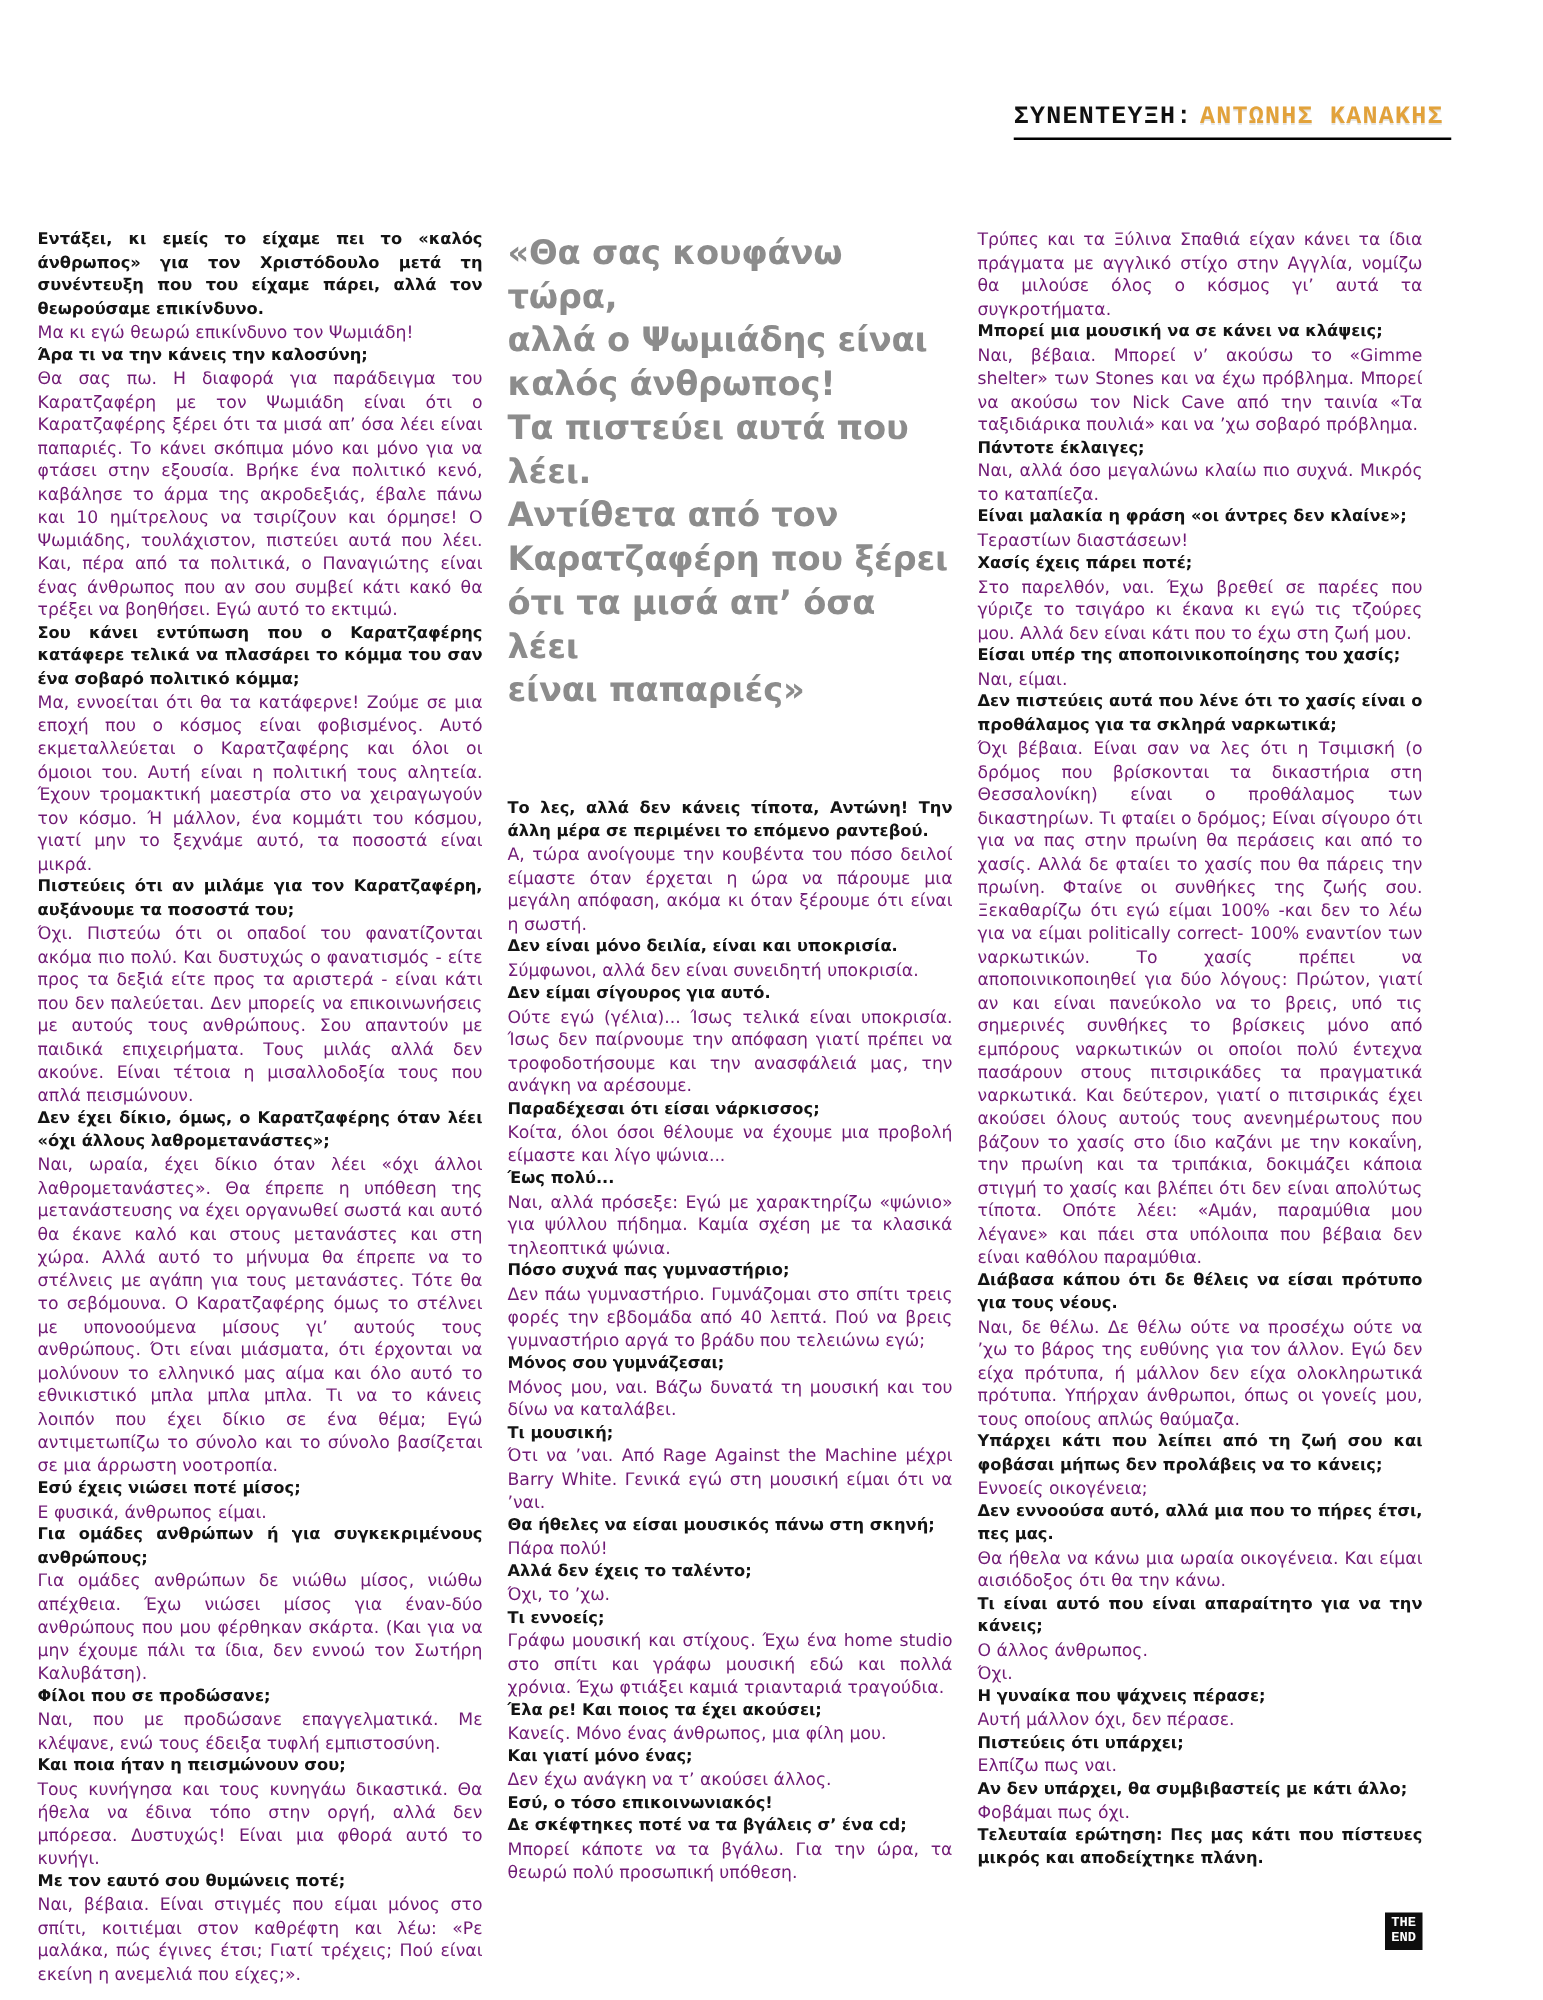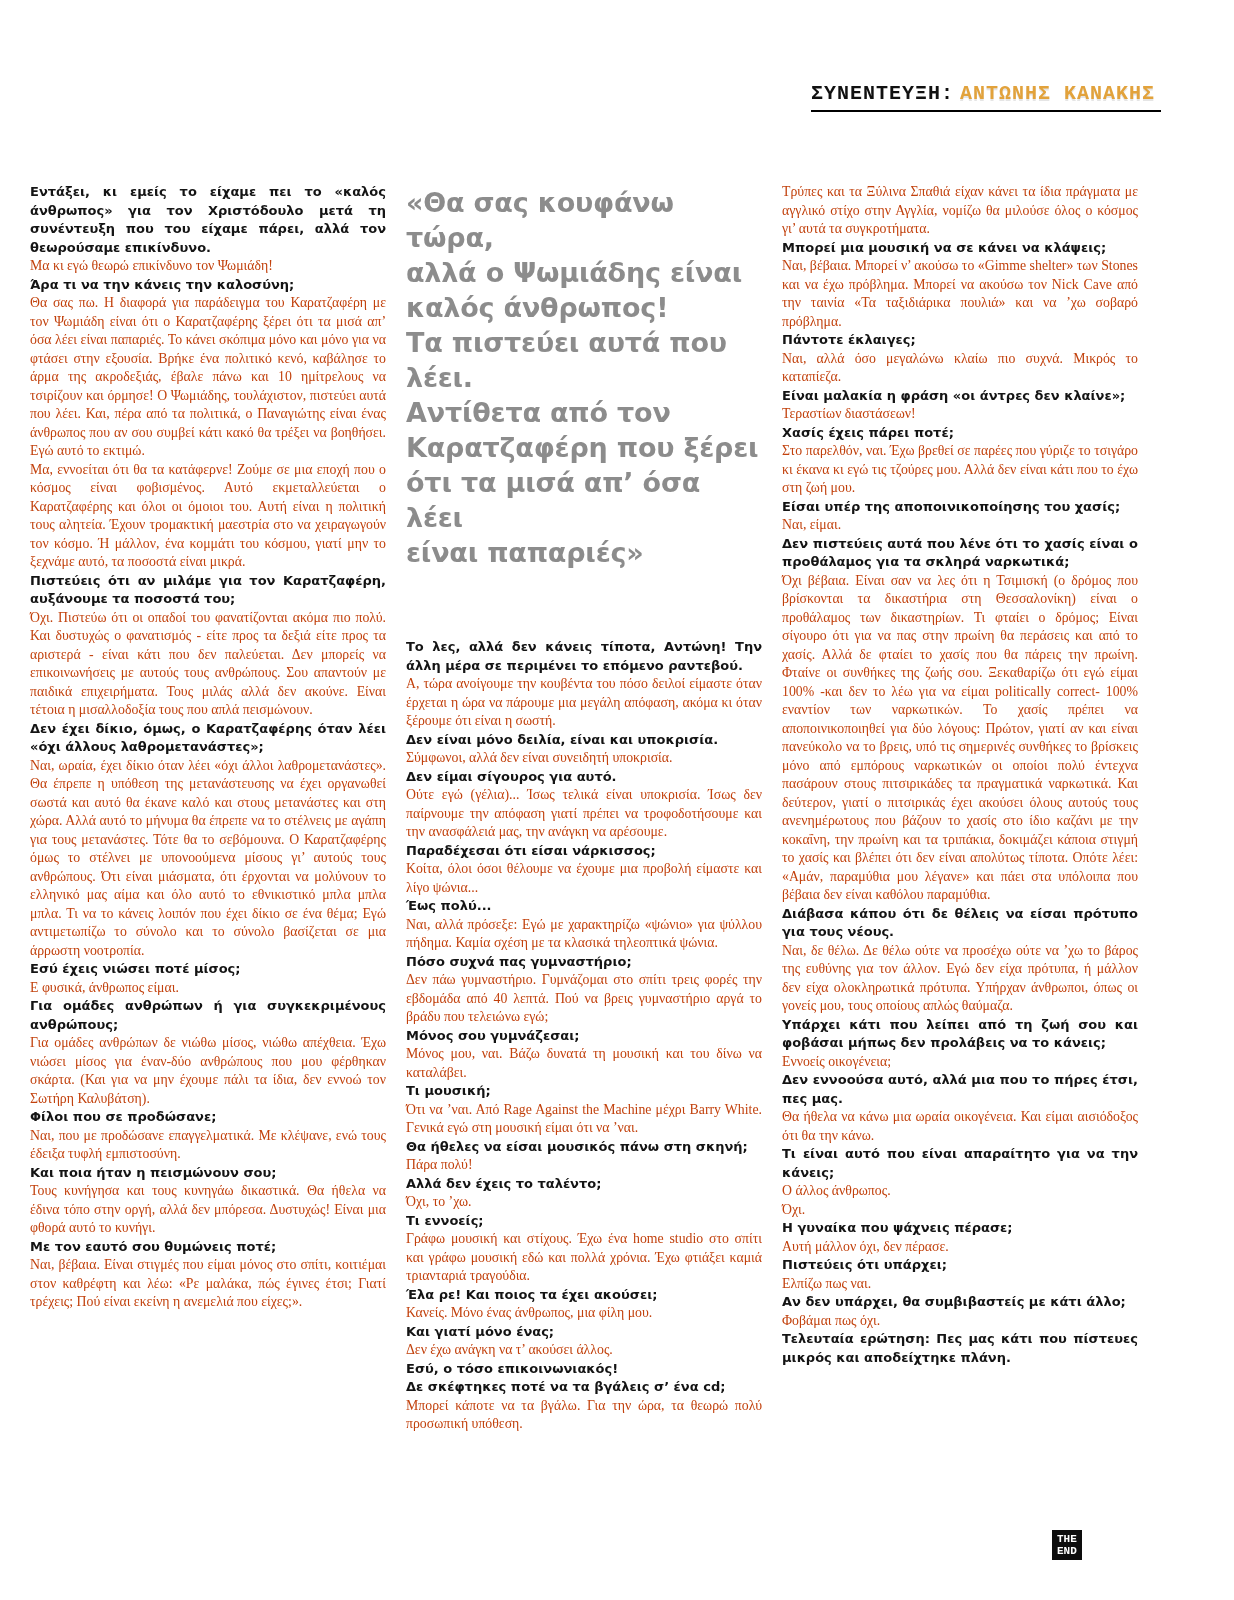--- a/index.html
+++ b/index.html
@@ -33,36 +33,35 @@
     column-gap:20px;
   }
   .col{width:356px;}
   .col p{margin:0;text-align:justify;}
   .q{
     font-size:13px;line-height:18.5px;
     font-weight:bold;color:#141414;
   }
   .a{
     font-size:13.8px;line-height:18.5px;
-    color:#c2410c;
-    font-family:Liberation Serif, serif;
+    color:#701a75;
   }
   .pull-quote{
     white-space:pre-line;
     text-align:left;
     color:#8c8c8c;
     font-size:27px;
     line-height:35px;
     font-weight:bold;
     letter-spacing:-0.2px;
     margin:2px 0 68px 0;
   }
   .end-badge{
     position:absolute;
-    left:1052px;top:1530px;
+    left:1108px;top:1530px;
     background:#0d0d0d;
     color:#fff;
     font-family:"Liberation Mono","DejaVu Sans Mono",monospace;
     font-weight:bold;
     font-size:11px;
     line-height:12px;
     padding:3px 5px;
     text-align:center;
     white-space:pre-line;
   }
@@ -73,20 +72,21 @@
 <div class="page-header">
   <span class="section">ΣΥΝΕΝΤΕΥΞΗ:</span><span class="name">ΑΝΤΩΝΗΣ ΚΑΝΑΚΗΣ</span>
 </div>
 
 <div class="columns">
   <div class="col">
       <p class="q">Εντάξει, κι εμείς το είχαμε πει το «καλός άνθρωπος» για τον Χριστόδουλο μετά τη συνέντευξη που του είχαμε πάρει, αλλά τον θεωρούσαμε επικίνδυνο.</p>
       <p class="a">Μα κι εγώ θεωρώ επικίνδυνο τον Ψωμιάδη!</p>
       <p class="q">Άρα τι να την κάνεις την καλοσύνη;</p>
       <p class="a">Θα σας πω. Η διαφορά για παράδειγμα του Καρατζαφέρη με τον Ψωμιάδη είναι ότι ο Καρατζαφέρης ξέρει ότι τα μισά απ’ όσα λέει είναι παπαριές. Το κάνει σκόπιμα μόνο και μόνο για να φτάσει στην εξουσία. Βρήκε ένα πολιτικό κενό, καβάλησε το άρμα της ακροδεξιάς, έβαλε πάνω και 10 ημίτρελους να τσιρίζουν και όρμησε! Ο Ψωμιάδης, τουλάχιστον, πιστεύει αυτά που λέει. Και, πέρα από τα πολιτικά, ο Παναγιώτης είναι ένας άνθρωπος που αν σου συμβεί κάτι κακό θα τρέξει να βοηθήσει. Εγώ αυτό το εκτιμώ.</p>
+      <p class="q">Σου κάνει εντύπωση που ο Καρατζαφέρης κατάφερε τελικά να πλασάρει το κόμμα του σαν ένα σοβαρό πολιτικό κόμμα;</p>
       <p class="a">Μα, εννοείται ότι θα τα κατάφερνε! Ζούμε σε μια εποχή που ο κόσμος είναι φοβισμένος. Αυτό εκμεταλλεύεται ο Καρατζαφέρης και όλοι οι όμοιοι του. Αυτή είναι η πολιτική τους αλητεία. Έχουν τρομακτική μαεστρία στο να χειραγωγούν τον κόσμο. Ή μάλλον, ένα κομμάτι του κόσμου, γιατί μην το ξεχνάμε αυτό, τα ποσοστά είναι μικρά.</p>
       <p class="q">Πιστεύεις ότι αν μιλάμε για τον Καρατζαφέρη, αυξάνουμε τα ποσοστά του;</p>
       <p class="a">Όχι. Πιστεύω ότι οι οπαδοί του φανατίζονται ακόμα πιο πολύ. Και δυστυχώς ο φανατισμός - είτε προς τα δεξιά είτε προς τα αριστερά - είναι κάτι που δεν παλεύεται. Δεν μπορείς να επικοινωνήσεις με αυτούς τους ανθρώπους. Σου απαντούν με παιδικά επιχειρήματα. Τους μιλάς αλλά δεν ακούνε. Είναι τέτοια η μισαλλοδοξία τους που απλά πεισμώνουν.</p>
       <p class="q">Δεν έχει δίκιο, όμως, ο Καρατζαφέρης όταν λέει «όχι άλλους λαθρομετανάστες»;</p>
       <p class="a">Ναι, ωραία, έχει δίκιο όταν λέει «όχι άλλοι λαθρομετανάστες». Θα έπρεπε η υπόθεση της μετανάστευσης να έχει οργανωθεί σωστά και αυτό θα έκανε καλό και στους μετανάστες και στη χώρα. Αλλά αυτό το μήνυμα θα έπρεπε να το στέλνεις με αγάπη για τους μετανάστες. Τότε θα το σεβόμουνα. Ο Καρατζαφέρης όμως το στέλνει με υπονοούμενα μίσους γι’ αυτούς τους ανθρώπους. Ότι είναι μιάσματα, ότι έρχονται να μολύνουν το ελληνικό μας αίμα και όλο αυτό το εθνικιστικό μπλα μπλα μπλα. Τι να το κάνεις λοιπόν που έχει δίκιο σε ένα θέμα; Εγώ αντιμετωπίζω το σύνολο και το σύνολο βασίζεται σε μια άρρωστη νοοτροπία.</p>
       <p class="q">Εσύ έχεις νιώσει ποτέ μίσος;</p>
       <p class="a">Ε φυσικά, άνθρωπος είμαι.</p>
       <p class="q">Για ομάδες ανθρώπων ή για συγκεκριμένους ανθρώπους;</p>
       <p class="a">Για ομάδες ανθρώπων δε νιώθω μίσος, νιώθω απέχθεια. Έχω νιώσει μίσος για έναν-δύο ανθρώπους που μου φέρθηκαν σκάρτα. (Και για να μην έχουμε πάλι τα ίδια, δεν εννοώ τον Σωτήρη Καλυβάτση).</p>
       <p class="q">Φίλοι που σε προδώσανε;</p>

